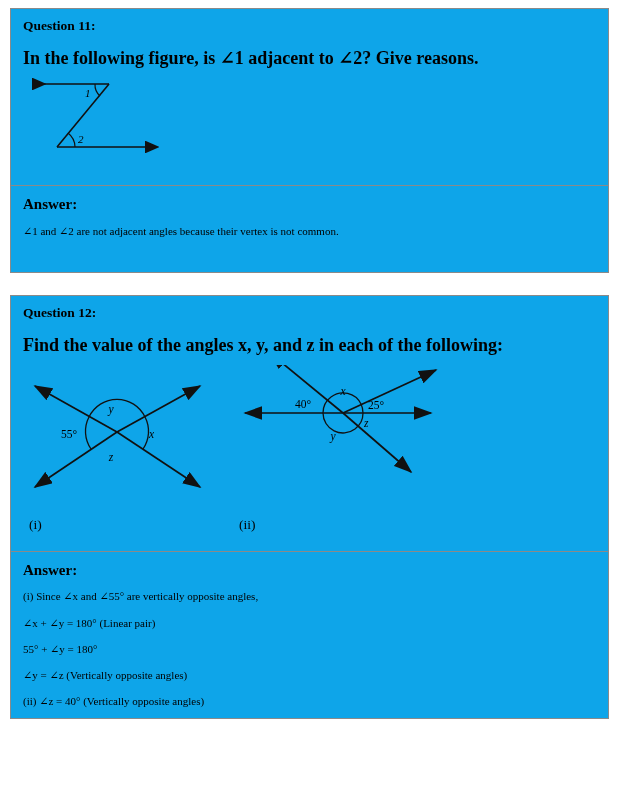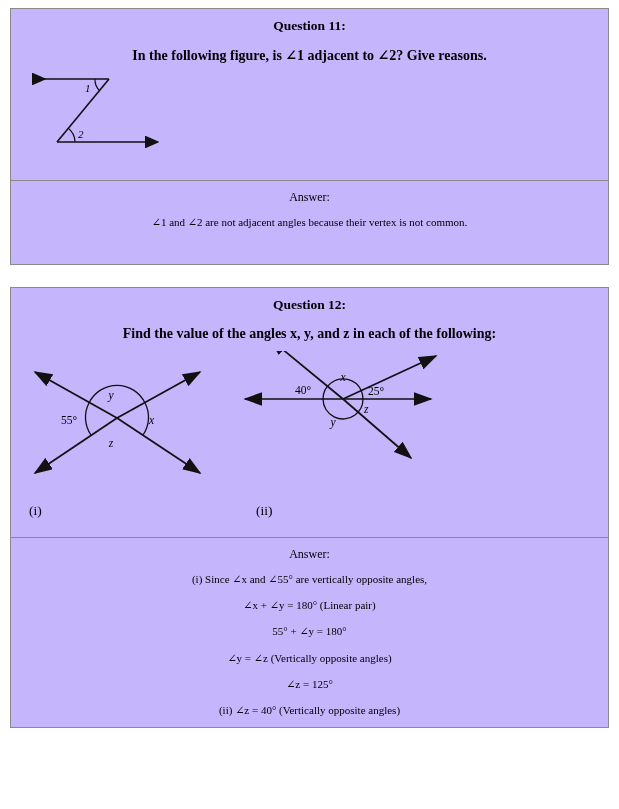--- a/index.html
+++ b/index.html
@@ -19,48 +19,47 @@
     position: relative;
     width: 619px;
     height: 809px;
     box-sizing: border-box;
     padding: 8px 10px 0 10px;
   }
   .qbox {
     border: 1px solid #8a8a8a;
     box-sizing: border-box;
     width: 599px;
-    background: #c4b5fd;
-    text-align: center;
+    background: #0ea5e9;
   }
   .qbox + .qbox {
     margin-top: 22px;
   }
   .cell {
     padding: 9px 12px 10px 12px;
     box-sizing: border-box;
   }
   .cell.divider {
     border-top: 1px solid #8a8a8a;
   }
   .q-title {
     font-weight: bold;
     font-size: 13.5px;
     line-height: 1.25;
     margin: 0 0 12px 0;
   }
   .q-prompt {
     font-weight: bold;
-    font-size: 14px;
+    font-size: 18px;
     line-height: 1.25;
     margin: 0;
   }
   .a-title {
-    font-weight: normal;
-    font-size: 12px;
+    font-weight: bold;
+    font-size: 15px;
     line-height: 1.25;
     margin: 0 0 11px 0;
   }
   .a-line {
     font-size: 11px;
     line-height: 1.2;
     margin: 8px 0 13px 0;
   }
   .a-line:last-child {
     margin-bottom: 0;
@@ -79,21 +78,21 @@
   .fig-caption-row {
     position: relative;
     height: 26px;
     font-size: 13.5px;
   }
   .cap {
     position: absolute;
     top: 2px;
   }
   .cap-i { left: 6px; }
-  .cap-ii { left: 233px; }
+  .cap-ii { left: 216px; }
   svg { display: block; }
   svg text {
     font-family: "Liberation Serif", "DejaVu Serif", serif;
     fill: #000000;
   }
   .ans-pad-bottom { padding-bottom: 34px; }
 </style>
 </head>
 <body>
 
@@ -200,20 +199,19 @@
         <span class="cap cap-ii">(ii)</span>
       </div>
     </div>
 
     <div class="cell divider">
       <p class="a-title">Answer:</p>
       <p class="a-line">(i) Since ∠x and ∠55° are vertically opposite angles,</p>
       <p class="a-line">∠x + ∠y = 180° (Linear pair)</p>
       <p class="a-line">55° + ∠y = 180°</p>
       <p class="a-line">∠y = ∠z (Vertically opposite angles)</p>
-      <p class="a-line">∠z = 125°</p>
       <p class="a-line">(ii) ∠z = 40° (Vertically opposite angles)</p>
 
     </div>
 
   </div>
 
 </div>
 
 </body></html>

